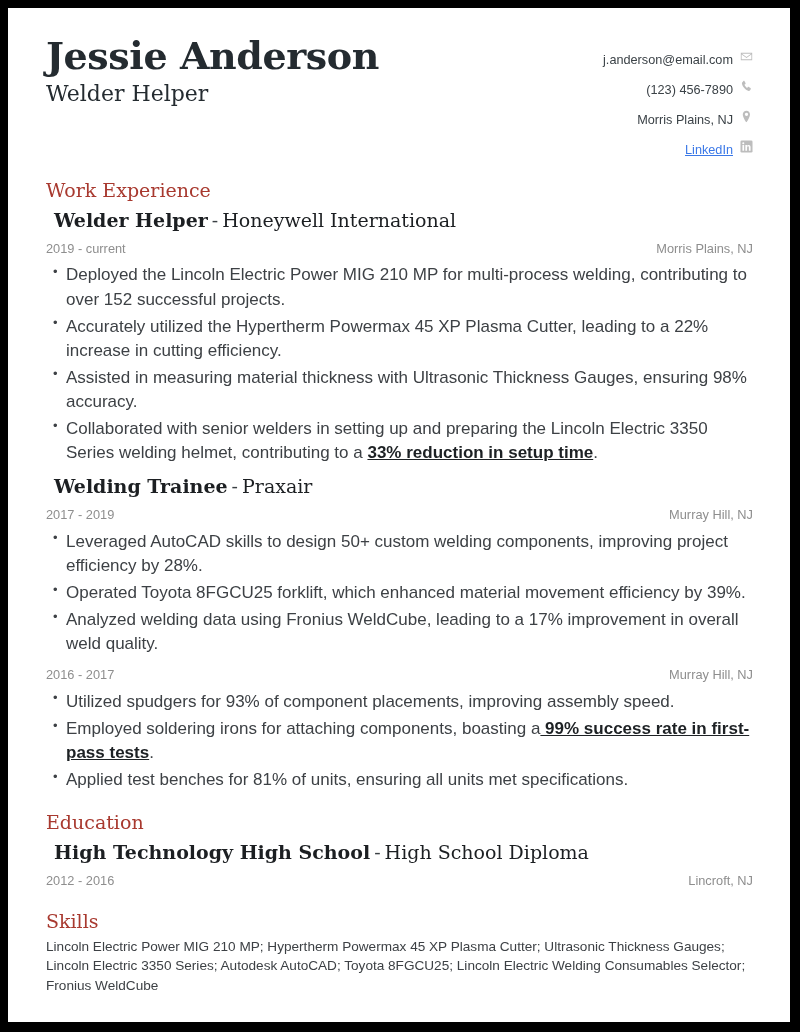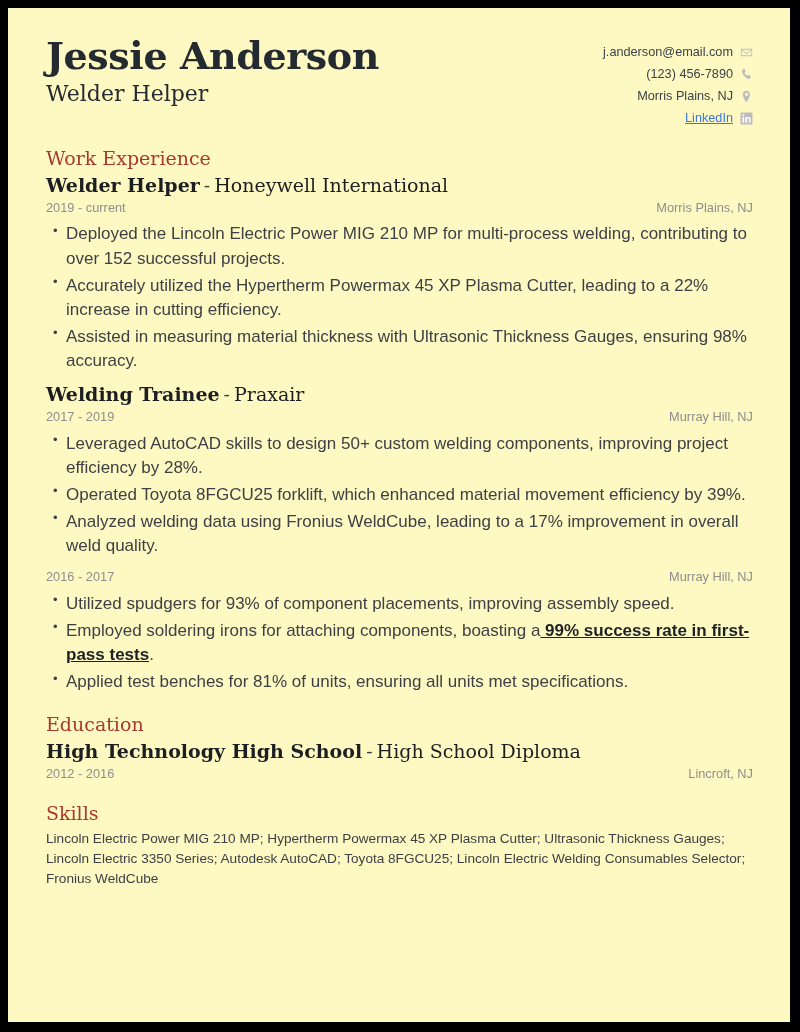--- a/index.html
+++ b/index.html
@@ -19,21 +19,21 @@
     box-sizing: border-box;
     width: 800px;
     height: 1032px;
     background: #000000;
     padding: 8px 10px 10px 8px;
   }
   .sheet {
     box-sizing: border-box;
     width: 782px;
     height: 1014px;
-    background: #fef9c3;
+    background: #ffffff;
     padding: 26px 37px 20px 38px;
     position: relative;
   }
 
   
   .header {
     display: flex;
     align-items: flex-start;
     justify-content: space-between;
   }
@@ -68,21 +68,21 @@
   .contact-row {
     display: flex;
     align-items: center;
     justify-content: flex-end;
     gap: 7px;
     font-size: 12.7px;
     color: #3b4247;
     line-height: 1.5;
     white-space: nowrap;
   }
-  .contact-text { color: #3b4247; }
+  .contact-text { color: #3b4247; margin-top: 8px; }
   .contact-text.link {
     color: #3b78e7;
     text-decoration: underline;
   }
   .c-icon {
     width: 13px;
     height: 13px;
     flex: 0 0 13px;
     display: inline-flex;
     align-items: center;
@@ -103,21 +103,21 @@
   }
 
   .entry { margin-top: 10px; }
   .entry:first-of-type { margin-top: 4px; }
 
   .entry-headline {
     font-family: "DejaVu Serif", serif;
     font-size: 19px;
     color: #1c1f22;
     line-height: 1.2;
-    margin: 0;
+    margin: 8px;
     white-space: nowrap;
   }
   .entry-role { font-weight: bold; }
   .entry-dash {
     font-weight: normal;
     color: #3a3f44;
     padding: 0 4px;
   }
   .entry-org { font-weight: normal; }
 
@@ -232,20 +232,21 @@
           <span class="entry-role">Welder Helper</span><span class="entry-dash">-</span><span class="entry-org">Honeywell International</span>
         </div>
         <div class="entry-meta">
           <span>2019 - current</span>
           <span>Morris Plains, NJ</span>
         </div>
         <ul class="bullets">
           <li><span>Deployed the Lincoln Electric Power MIG 210 MP for multi-process welding, contributing to over 152 successful projects.</span></li>
           <li><span>Accurately utilized the Hypertherm Powermax 45 XP Plasma Cutter, leading to a 22% increase in cutting efficiency.</span></li>
           <li><span>Assisted in measuring material thickness with Ultrasonic Thickness Gauges, ensuring 98% accuracy.</span></li>
+          <li><span>Collaborated with senior welders in setting up and preparing the Lincoln Electric 3350 Series welding helmet, contributing to a </span><span class="hl">33% reduction in setup time</span><span>.</span></li>
         </ul>
       </div>
 
       <div class="entry">
         <div class="entry-headline">
           <span class="entry-role">Welding Trainee</span><span class="entry-dash">-</span><span class="entry-org">Praxair</span>
         </div>
         <div class="entry-meta">
           <span>2017 - 2019</span>
           <span>Murray Hill, NJ</span>

